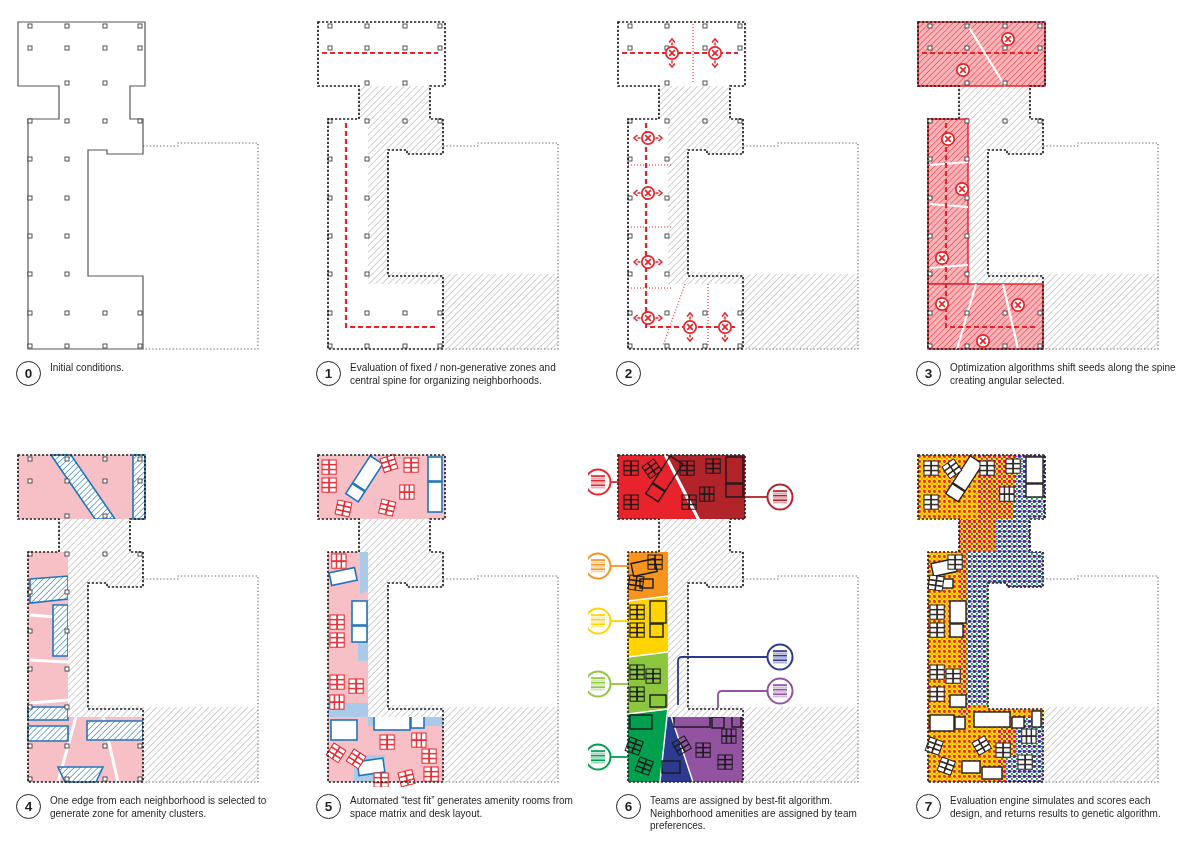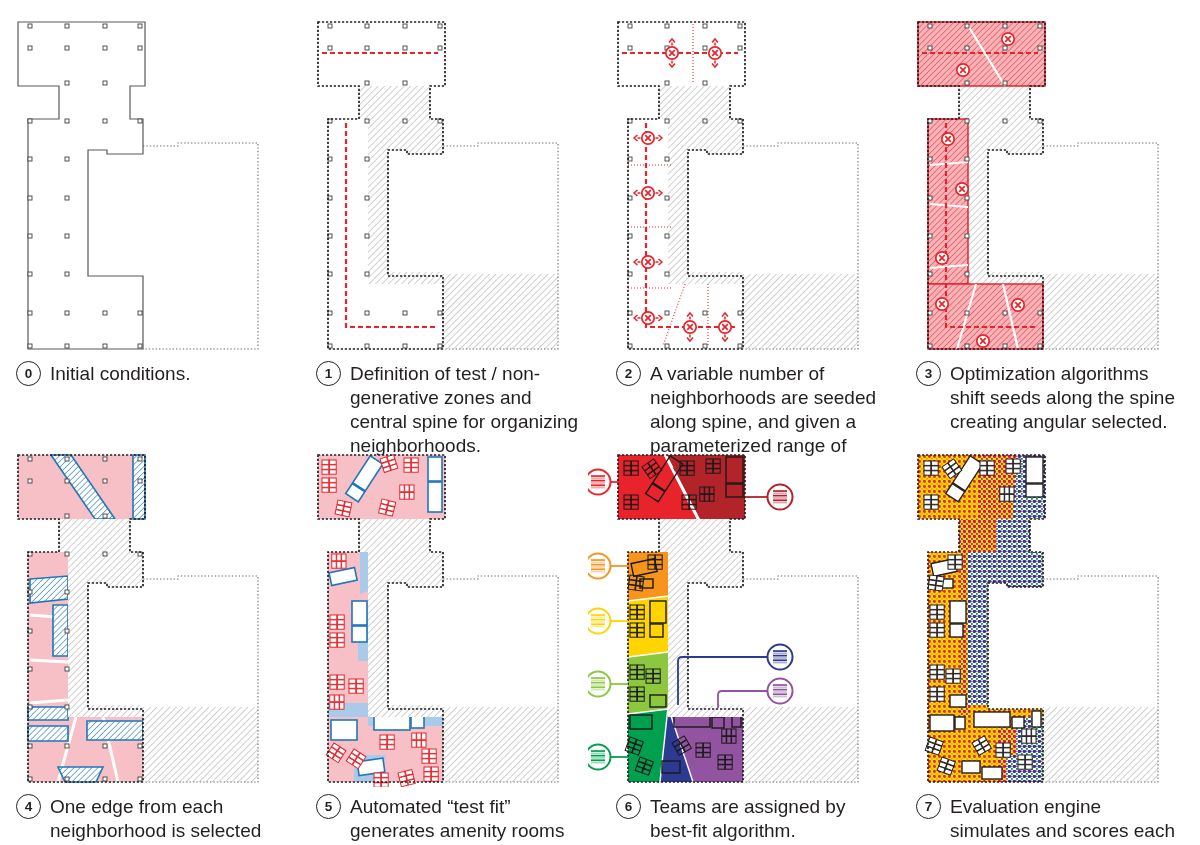--- a/index.html
+++ b/index.html
@@ -4,21 +4,21 @@
 <style>
   html,body{margin:0;padding:0;background:#fff;}
   .figure{width:1200px;height:845px;background:#fff;position:relative;
     display:grid;grid-template-columns:repeat(4,300px);grid-template-rows:433px 412px;
     font-family:"Liberation Sans",sans-serif;color:#231f20;}
   .cell{position:relative;padding-top:20px;}
   svg.plan{display:block;margin-left:-12px;}
   .cap{display:flex;align-items:flex-start;gap:9px;margin:6px 0 0 16px;width:264px;}
   .badge{flex:0 0 auto;width:23px;height:23px;border:1.8px solid #231f20;border-radius:50%;
     display:flex;align-items:center;justify-content:center;font-size:13.5px;font-weight:bold;margin-top:1px;}
-  .cap p{margin:2px 0 0 0;font-size:19px;line-height:1.27;width:240px;}
+  .cap p{margin:2px 0 0 0;font-size:10px;line-height:1.27;width:240px;}
   .defs{position:absolute;width:0;height:0;overflow:hidden;}
 </style>
 </head>
 <body>
 
 <svg class="defs" aria-hidden="true">
   <defs>
     <pattern id="hGray" width="4.6" height="4.6" patternUnits="userSpaceOnUse" patternTransform="rotate(45)">
       <rect width="4.6" height="4.6" fill="#fff"></rect>
         <line x1="0" y1="0" x2="0" y2="4.6" style="stroke:var(--c-hatch-gray)" stroke-width="1.2"></line>
@@ -145,21 +145,21 @@
   <div class="cell">
     <svg class="plan" width="290" height="334" viewBox="-30 -2 290 334">
       <use href="#mid"></use>
         <use href="#fz"></use>
       <use href="#spine"></use>
       <use href="#cols"></use>
       <use href="#pOuter" color="#231f20" stroke-width="1.7" stroke-dasharray="2.2,1.8"></use>
     </svg>
     <div class="cap">
       <span class="badge">1</span>
-      <p>Definition of test / non-generative zones and central spine for organizing neighborhoods.</p>
+      <p>Evaluation of fixed / non-generative zones and central spine for organizing neighborhoods.</p>
     </div>
   </div>
 
   <div class="cell">
     <svg class="plan" width="290" height="334" viewBox="-30 -2 290 334">
       <use href="#mid"></use>
         <use href="#fz"></use>
       <use href="#spine"></use>
       <g style="stroke:var(--c-red)" stroke-width="1.1" stroke-dasharray="1,2" fill="none">
         <path d="M75,2V62"></path>
@@ -177,21 +177,20 @@
           <use href="#seedH" transform="translate(30,171)"></use>
         <use href="#seedH" transform="translate(30,240)"></use>
           <use href="#seedH" transform="translate(30,296)"></use>
         <use href="#seedV" transform="translate(72,305)"></use>
           <use href="#seedV" transform="translate(107,305)"></use>
       </g>
       <use href="#pOuter" color="#231f20" stroke-width="1.7" stroke-dasharray="2.2,1.8"></use>
     </svg>
     <div class="cap">
       <span class="badge">2</span>
-      <p>A variable number of neighborhoods are seeded along spine, and given a parameterized range of motion.</p>
     </div>
   </div>
 
   <div class="cell">
     <svg class="plan" width="290" height="334" viewBox="-30 -2 290 334">
       <use href="#mid"></use>
         <use href="#fz"></use>
       <g fill="url(#hRed)" style="stroke:var(--c-red)" stroke-width="1.5">
         <path d="M0,0H127V64H0Z"></path>
           <path d="M10,97H50V262H10Z"></path>

